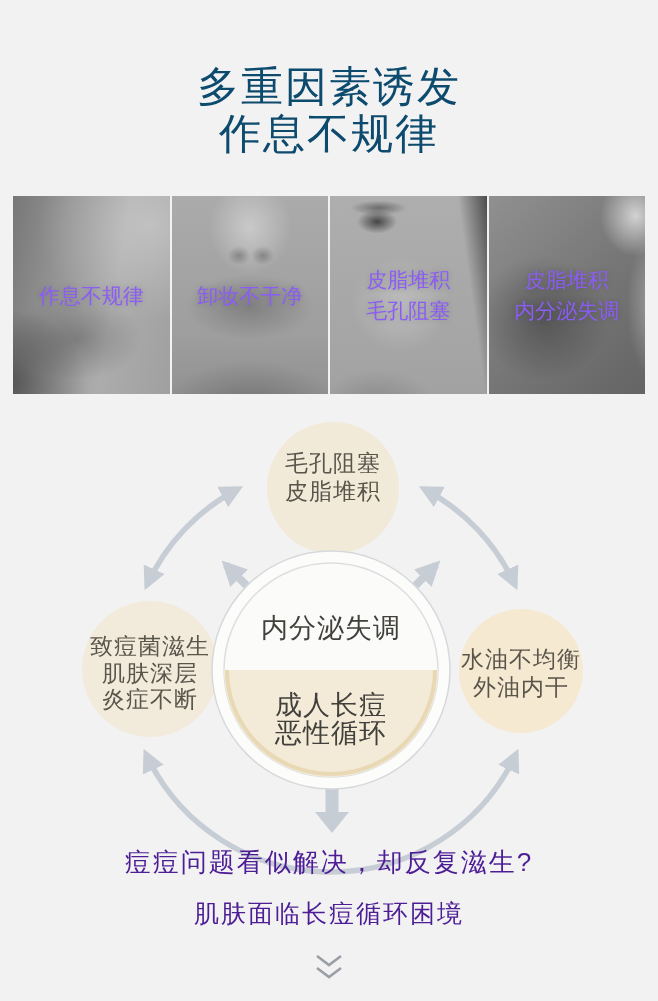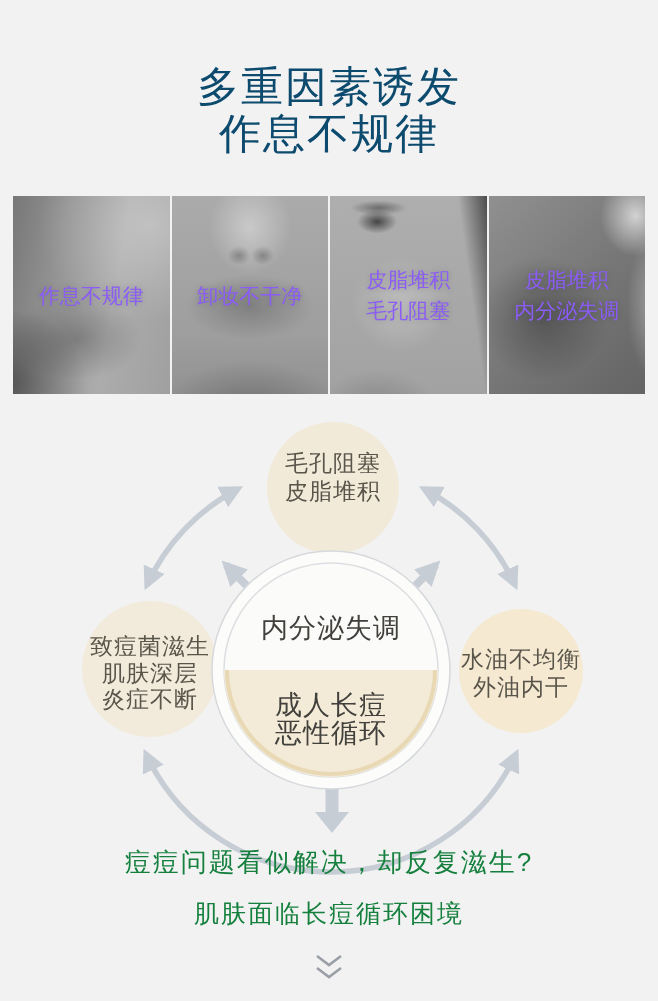--- a/index.html
+++ b/index.html
@@ -70,21 +70,21 @@
 
   
   .diagram{position:absolute;top:415px;left:0;width:658px;height:500px;}
   .diagram svg{display:block;width:658px;height:500px;}
   .node-text{font-size:23px;fill:#5a554b;letter-spacing:1px;}
   .center-text{font-size:27px;fill:#42403c;letter-spacing:1px;}
   svg text{text-anchor:middle;font-family:"Liberation Sans","DejaVu Sans",sans-serif;}
 
   
   .footer-line1,.footer-line2{
-    position:absolute;left:0;width:658px;text-align:center;color:#15803d;
+    position:absolute;left:0;width:658px;text-align:center;color:#4c1d95;
     letter-spacing:2px;
   }
   .footer-line1{top:845px;font-size:26px;}
   .footer-line2{top:897px;font-size:25px;}
   .scroll-hint{
     position:absolute;top:953px;left:50%;transform:translateX(-50%);
   }
 </style>
 </head>
 <body>

